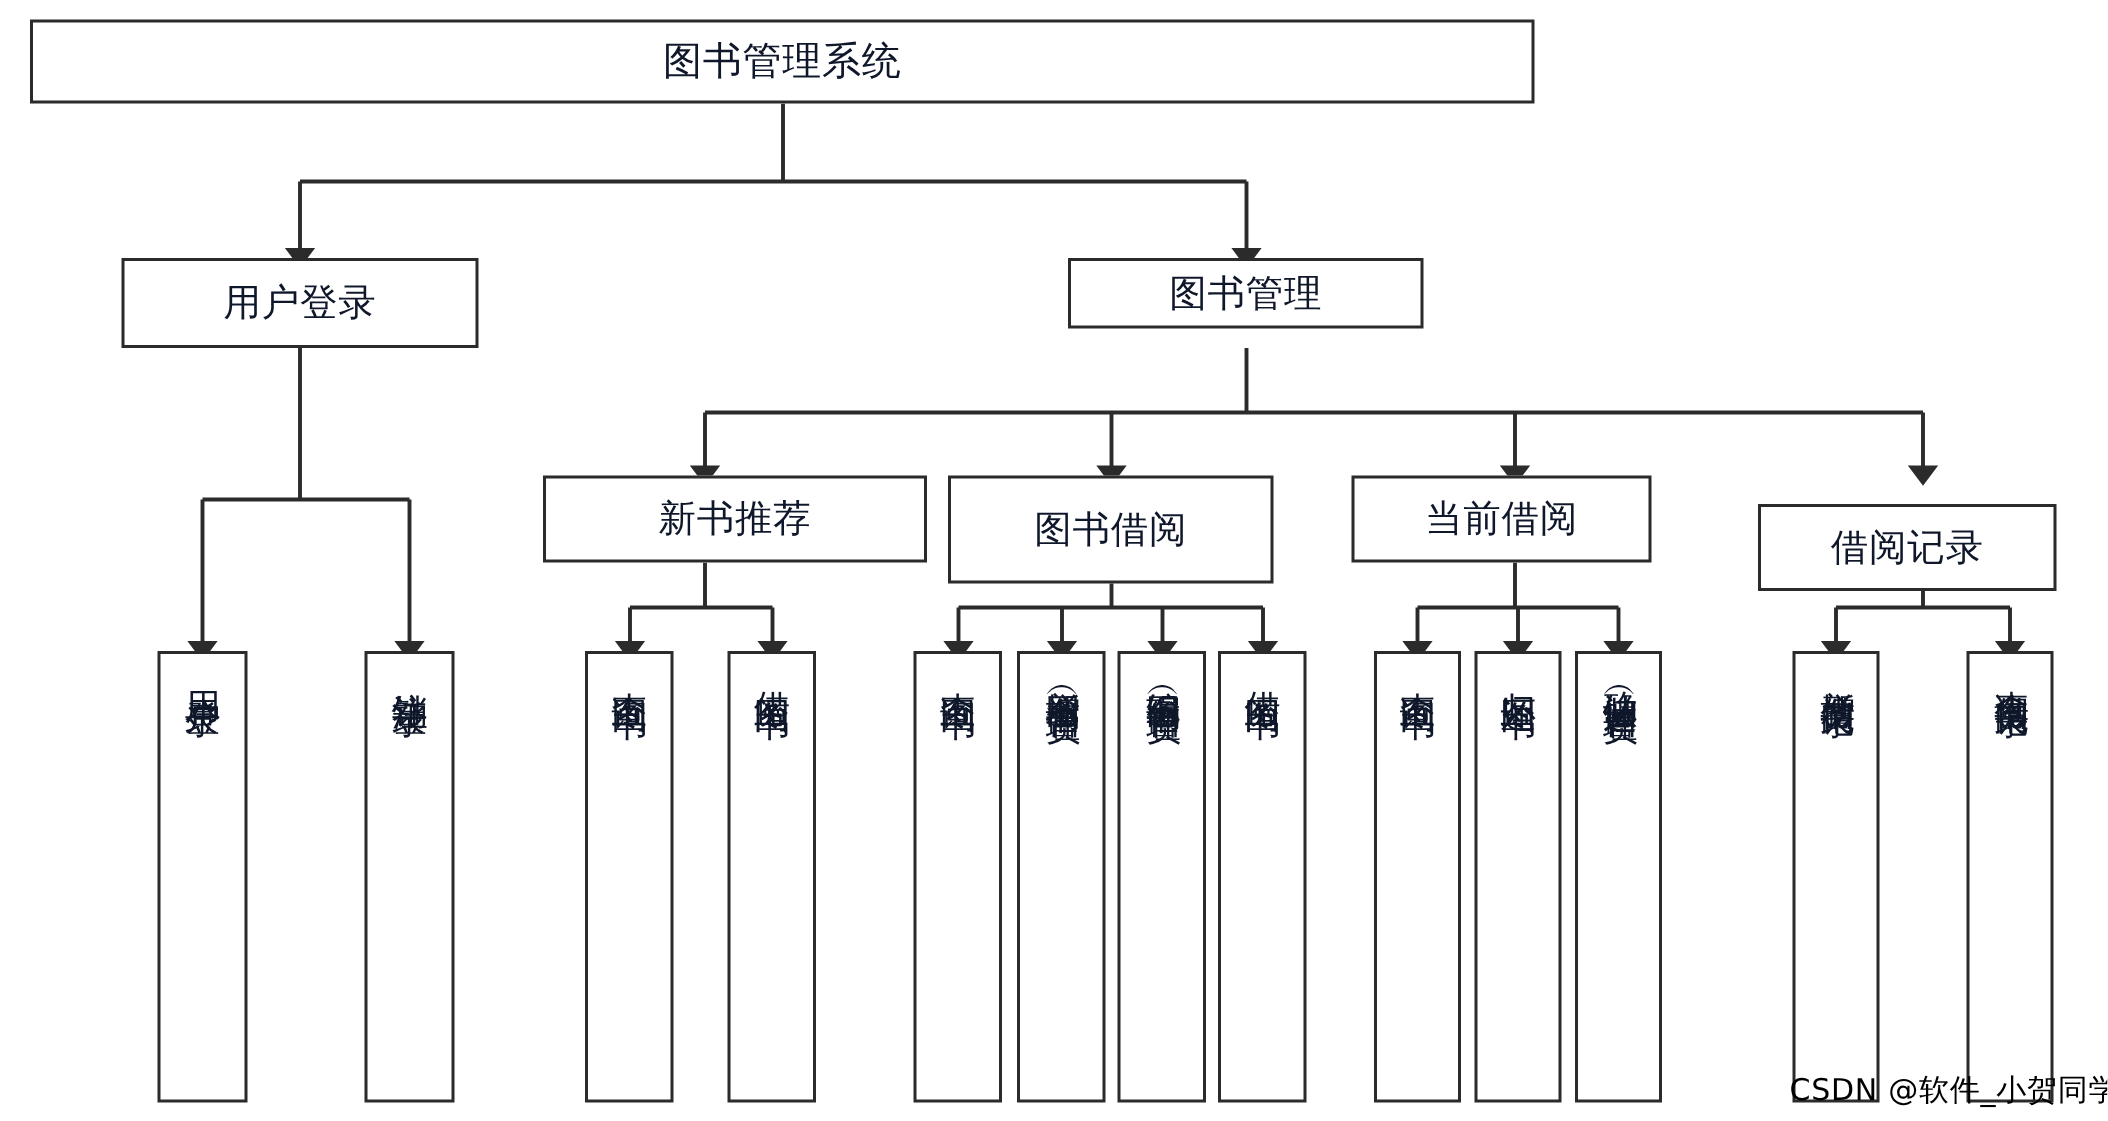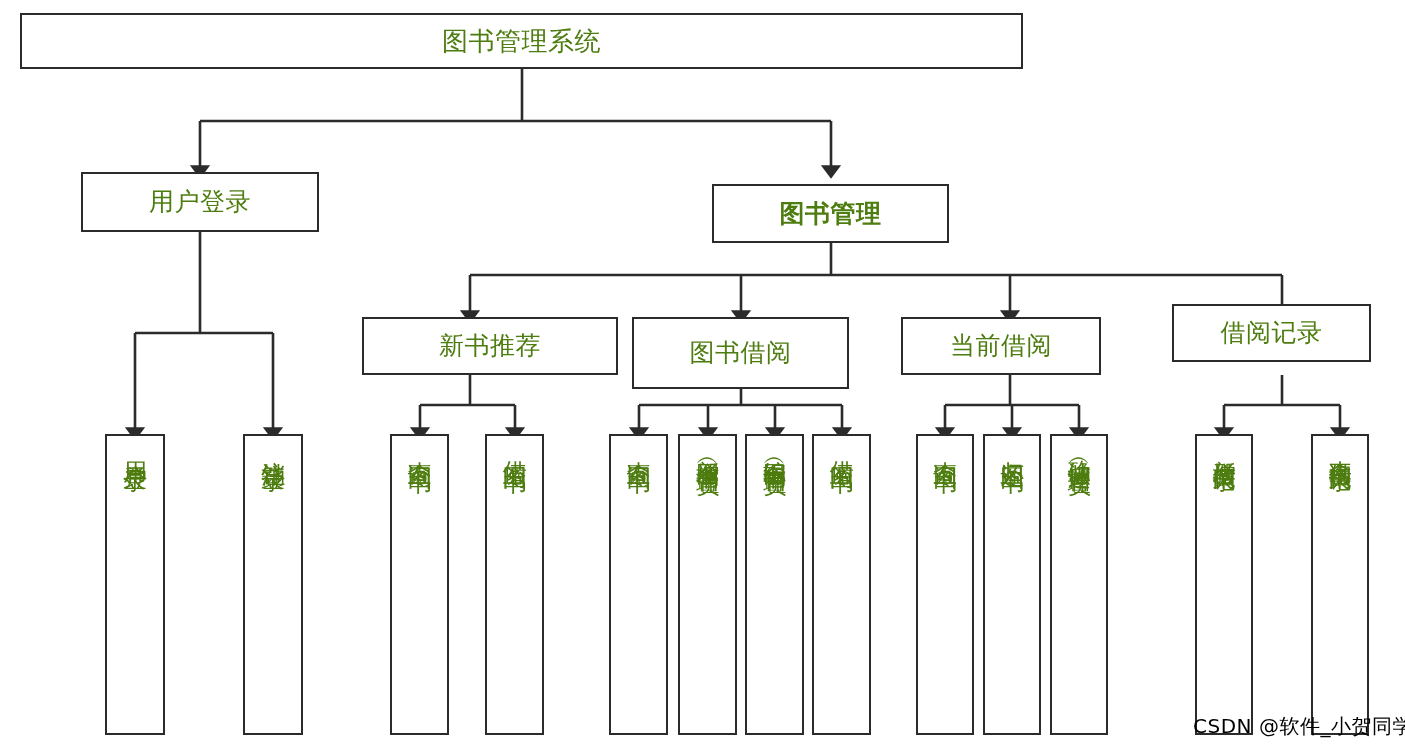--- a/index.html
+++ b/index.html
@@ -33,21 +33,21 @@
     border: 2.5px solid #2b2b2b;
     display: flex;
     align-items: center;
     justify-content: center;
     color: #3d3d3d;
   }
   .node .node-label {
     display: block;
     text-align: right;
     line-height: 1.18;
-    color: #4d7c0f;
+    color: #0f172a;
   }
   
   .node.horiz .node-label {
     font-size: 25px;
     letter-spacing: 0.5px;
     white-space: nowrap;
   }
   .node.lvl1 .node-label {
     font-size: 26px;
   }
@@ -125,33 +125,33 @@
       </g>
   </svg>
 
   <div id="node-layer">
       <div class="node horiz lvl1" style="left: 20px; top: 13px; width: 1003px; height: 56px;">
         <span class="node-label">图书管理系统</span>
       </div>
       <div class="node horiz lvl2" style="left: 81px; top: 172px; width: 238px; height: 60px;">
         <span class="node-label">用户登录</span>
       </div>
-      <div class="node horiz lvl2" style="left: 712px; top: 184px; width: 237px; height: 59px; font-weight: bold;">
+      <div class="node horiz lvl2" style="left: 712px; top: 172px; width: 237px; height: 47px;">
         <span class="node-label">图书管理</span>
       </div>
       <div class="node horiz lvl3" style="left: 362px; top: 317px; width: 256px; height: 58px;">
         <span class="node-label">新书推荐</span>
       </div>
       <div class="node horiz lvl3" style="left: 632px; top: 317px; width: 217px; height: 72px;">
         <span class="node-label">图书借阅</span>
       </div>
       <div class="node horiz lvl3" style="left: 901px; top: 317px; width: 200px; height: 58px;">
         <span class="node-label">当前借阅</span>
       </div>
-      <div class="node horiz lvl3" style="left: 1172px; top: 304px; width: 199px; height: 58px;">
+      <div class="node horiz lvl3" style="left: 1172px; top: 336px; width: 199px; height: 58px;">
         <span class="node-label">借阅记录</span>
       </div>
       <div class="node vert lvl4" style="left: 105px; top: 434px; width: 60px; height: 301px;">
         <span class="node-label">用户登录</span>
       </div>
       <div class="node vert lvl4" style="left: 243px; top: 434px; width: 60px; height: 301px;">
         <span class="node-label">注销登录</span>
       </div>
       <div class="node vert lvl4" style="left: 390px; top: 434px; width: 59px; height: 301px;">
         <span class="node-label">查询图书</span>

